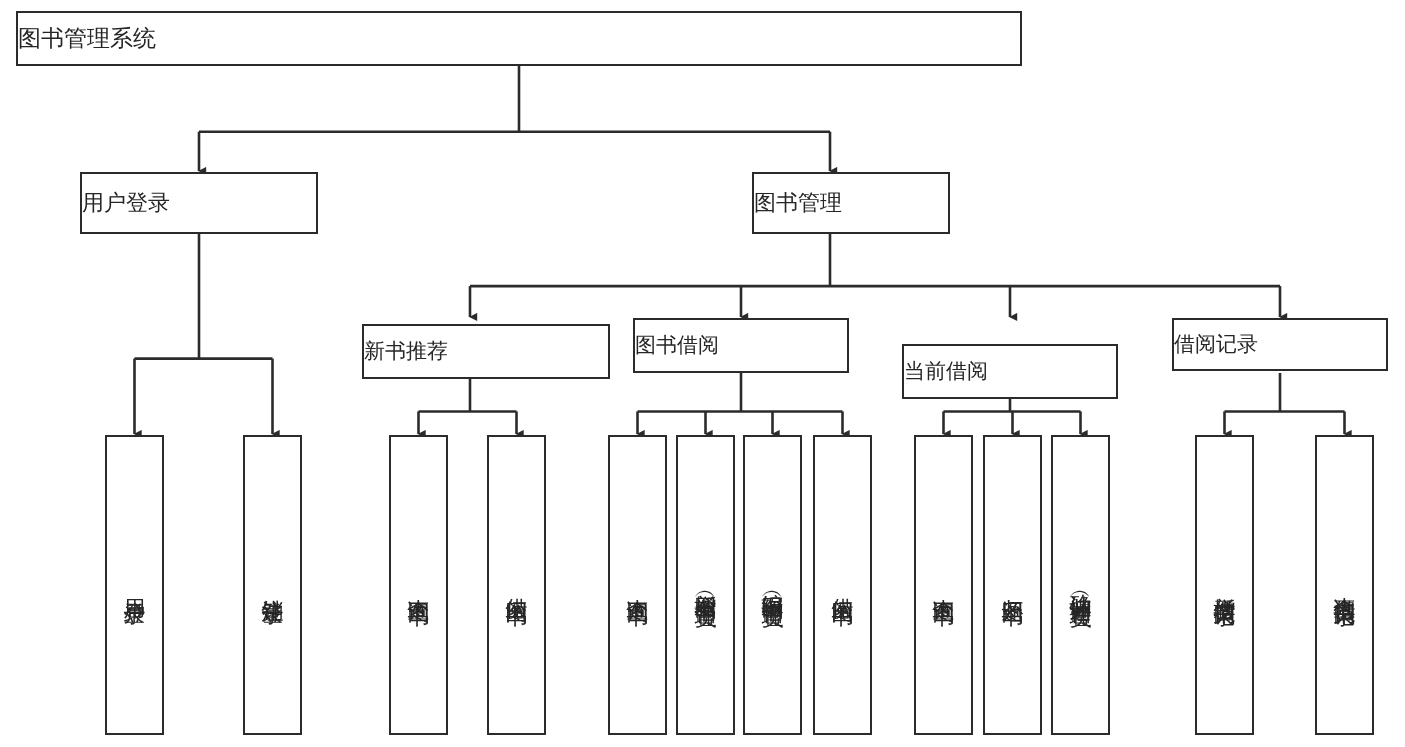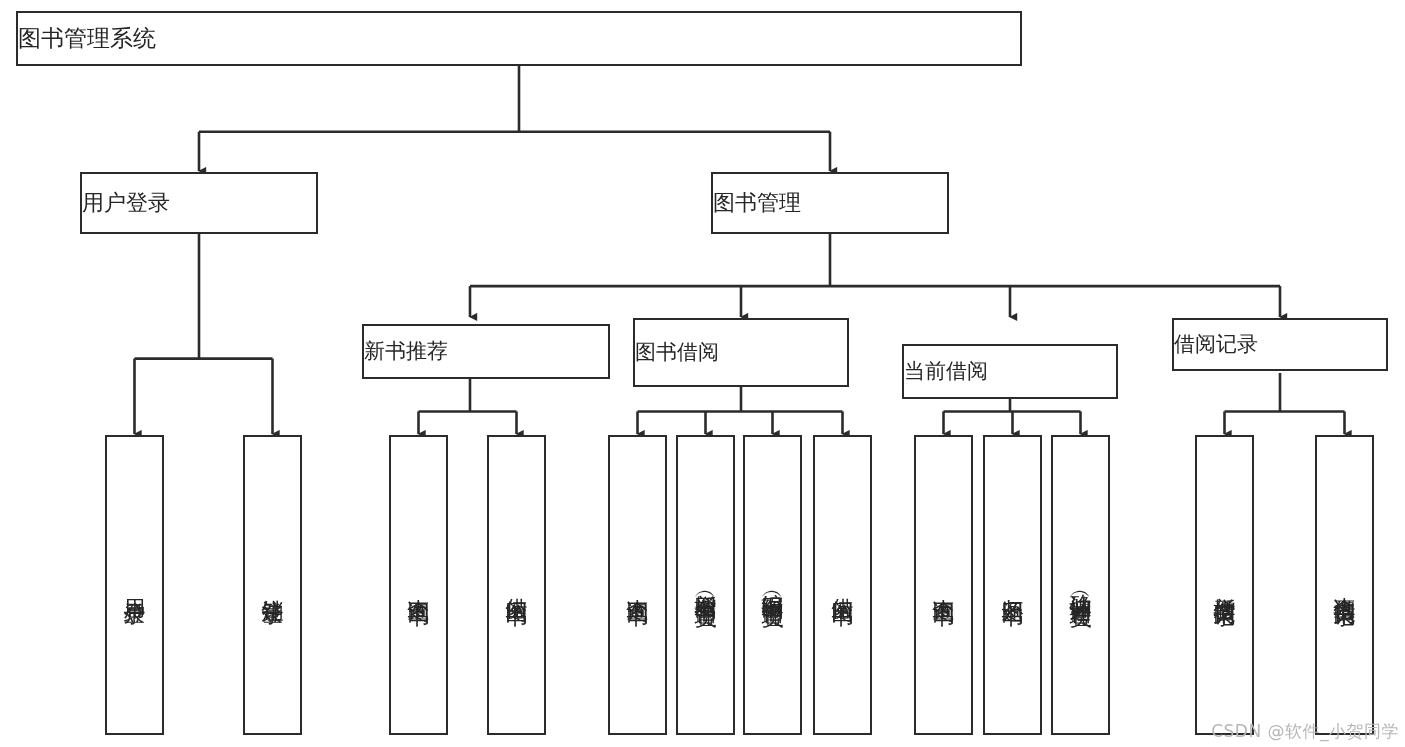--- a/index.html
+++ b/index.html
@@ -116,27 +116,27 @@
       </g>
   </svg>
 
   <div id="nodes">
       <div class="node root" style="left: 16px; top: 11px; width: 1006px; height: 55px;">
         <span class="node-label">图书管理系统</span>
       </div>
       <div class="node lvl1" style="left: 80px; top: 172px; width: 238px; height: 62px;">
         <span class="node-label">用户登录</span>
       </div>
-      <div class="node lvl1" style="left: 711px; top: 172px; width: 238px; height: 62px;">
+      <div class="node lvl1" style="left: 752px; top: 172px; width: 198px; height: 62px;">
         <span class="node-label">图书管理</span>
       </div>
       <div class="node lvl2" style="left: 362px; top: 324px; width: 248px; height: 55px;">
         <span class="node-label">新书推荐</span>
       </div>
-      <div class="node lvl2" style="left: 633px; top: 318px; width: 216px; height: 69px;">
+      <div class="node lvl2" style="left: 633px; top: 318px; width: 216px; height: 55px;">
         <span class="node-label">图书借阅</span>
       </div>
       <div class="node lvl2" style="left: 902px; top: 318px; width: 216px; height: 55px; margin-top: 26px;">
         <span class="node-label">当前借阅</span>
       </div>
       <div class="node lvl2" style="left: 1172px; top: 318px; width: 216px; height: 53px;">
         <span class="node-label">借阅记录</span>
       </div>
       <div class="node leaf" style="left: 105px; top: 435px; width: 59px; height: 300px;">
         <span class="node-label">用户登录</span>
@@ -172,14 +172,13 @@
         <span class="node-label">确认归还（管理员）</span>
       </div>
       <div class="node leaf" style="left: 1195px; top: 435px; width: 59px; height: 300px;">
         <span class="node-label">新增借阅记录</span>
       </div>
       <div class="node leaf" style="left: 1315px; top: 435px; width: 59px; height: 300px;">
         <span class="node-label">查询借阅记录</span>
       </div>
     </div>
 
-  <div id="watermark">CSDN @软件_小贺同学</div>
 </div>
 
 </body></html>

